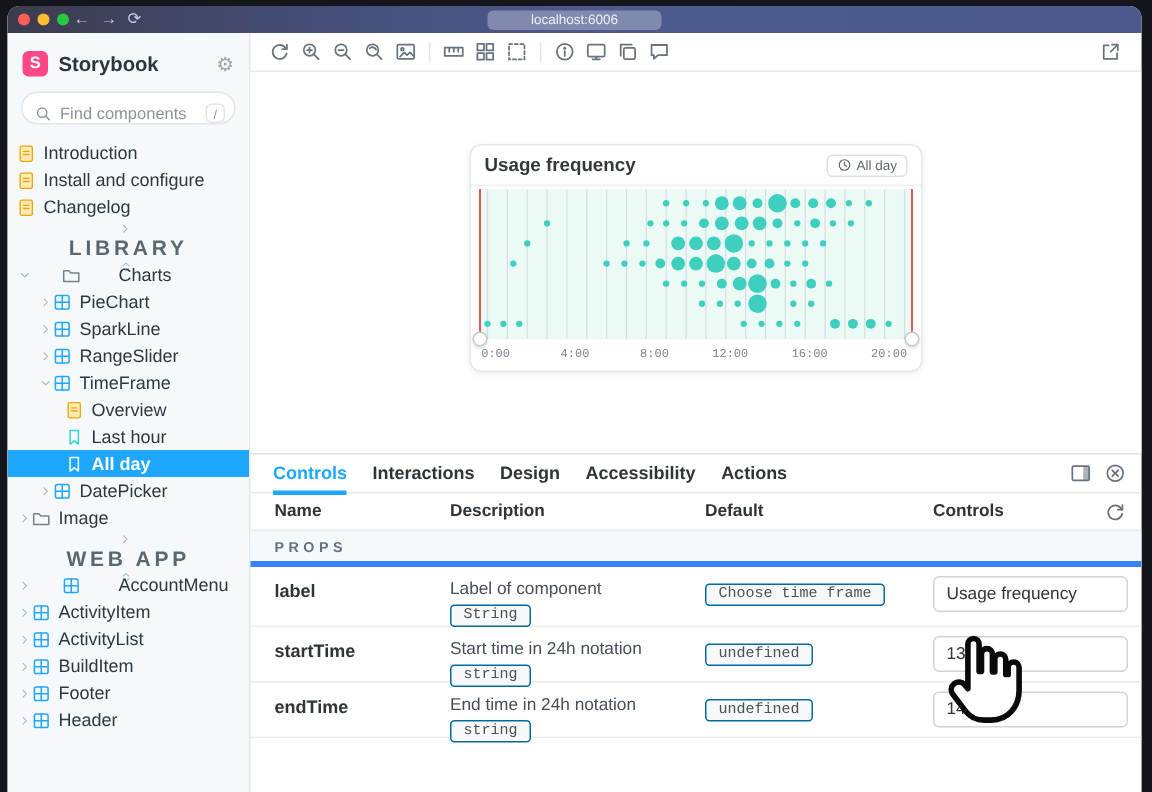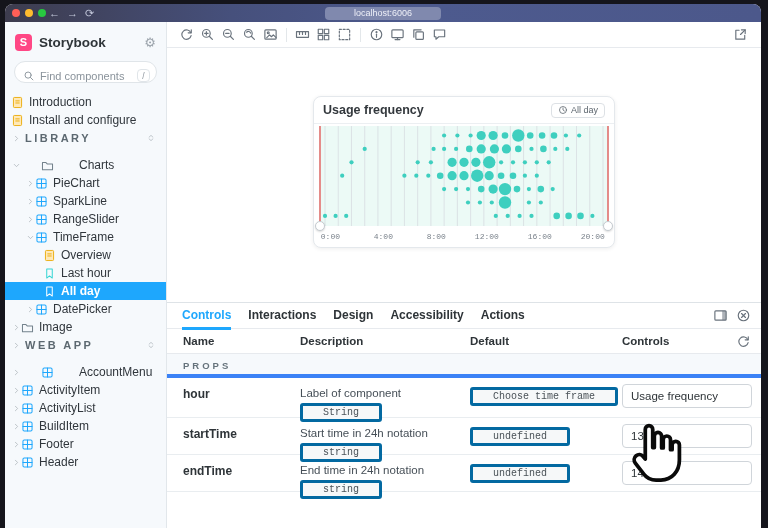--- a/index.html
+++ b/index.html
@@ -41,21 +41,21 @@
     font-size:8.5px; color:#8a939b; text-align:center; line-height:12px; }
   .sb-list { font-size:12px; color:#30363c; }
   .sb-item { display:flex; align-items:center; height:18px; padding-left:6px;
     white-space:nowrap; cursor:pointer; }
   .sb-item.d1 { padding-left:20px; }
   .sb-item.d2 { padding-left:38px; }
   .sb-item .lbl { margin-left:5px; }
   .sb-item.selected { background:#1ea7fd; color:#fff; font-weight:bold; }
   .sb-item.gap { margin-top:9px;gap:20px; }
   .sb-sec { display:flex; align-items:center; height:18px; padding:0 10px 0 6px;
-    color:#5c6870; font-size:11px; letter-spacing:2.5px; font-weight:bold; }
+    color:#5c6870; font-size:14px; letter-spacing:2.5px; font-weight:bold;flex-direction:column; }
   .sb-sec .lbl { flex:1; margin-left:4px; }
   .chev { width:10px; height:10px; display:inline-flex; align-items:center;
     justify-content:center; color:#a7aeb4; flex:none; }
   .chev svg { transition:none; }
   .chev.open svg { transform:rotate(90deg); }
   .icn { display:inline-flex; align-items:center; justify-content:center; flex:none; }
 
   
   .toolbar { height:26px; border-bottom:1px solid #e7eaee; display:flex;
     align-items:center; padding:0 10px 0 9px; flex:none; }
@@ -103,22 +103,22 @@
   .col-rst  { position:absolute; right:10px; top:5px; cursor:pointer; }
   .tsection { height:24px; line-height:24px; background:#f6f9fc;
     border-bottom:4px solid #3b82f6; font-size:9.5px; letter-spacing:3px; font-weight:bold;
     color:#66737c; padding-left:16px; flex:none; }
   .trow { position:relative; border-bottom:1px solid #e9edf0; flex:none; }
   .trow .cell-name { position:absolute; left:16px; top:9px; font-size:12px;
     font-weight:bold; color:#2e3438; }
   .trow .cell-desc { position:absolute; left:133px; top:9px; font-size:11.5px; color:#464f57; }
   .trow .cell-def { position:absolute; left:303px; top:7px; }
   .trow .cell-ctl { position:absolute; left:455px; top:6px; }
-  .chip { display:inline-block; background:#f6f8f9; border:3px solid #0369a1;
-    border-radius:3px; padding:1px 20px; margin-top:4px;
+  .chip { display:inline-block; background:#f6f8f9; border:1px solid #0369a1;
+    border-radius:3px; padding:1px 8px; margin-top:4px;
     font-family:"Liberation Mono","DejaVu Sans Mono",monospace; font-size:10px; color:#4a5258; }
   .chip.first { margin-top:0; }
   .ctl-input { width:130px; height:24px; border:1px solid #d0d5da; border-radius:4px;
     padding:0 8px; font-size:11.5px; color:#2e3438; background:#fff;
     font-family:"Liberation Sans",sans-serif; outline:none; }
 
   .hand { position:absolute; z-index:10; pointer-events:none; }
 </style>
 </head>
 <body>
@@ -171,20 +171,30 @@
             </div>
             <div class="sb-item d0">
               <span class="icn">
                 <svg width="13" height="13" viewBox="0 0 16 16">
                   <rect x="3" y="1.8" width="10" height="12.4" rx="1.2" fill="#ffe9b8" stroke="#eaa800" stroke-width="1.1"></rect>
                   <line x1="5.4" y1="6" x2="10.6" y2="6" stroke="#eaa800" stroke-width="1.1"></line>
                   <line x1="5.4" y1="8.6" x2="10.6" y2="8.6" stroke="#eaa800" stroke-width="1.1"></line>
                 </svg>
               </span>
               <span class="lbl">Install and configure</span>
+            </div>
+            <div class="sb-item d0">
+              <span class="icn">
+                <svg width="13" height="13" viewBox="0 0 16 16">
+                  <rect x="3" y="1.8" width="10" height="12.4" rx="1.2" fill="#ffe9b8" stroke="#eaa800" stroke-width="1.1"></rect>
+                  <line x1="5.4" y1="6" x2="10.6" y2="6" stroke="#eaa800" stroke-width="1.1"></line>
+                  <line x1="5.4" y1="8.6" x2="10.6" y2="8.6" stroke="#eaa800" stroke-width="1.1"></line>
+                </svg>
+              </span>
+              <span class="lbl">Changelog</span>
             </div>
             <div class="sb-sec gap">
               <span class="chev">
                 <svg width="9" height="9" viewBox="0 0 16 16" fill="none" stroke="#a7aeb4" stroke-width="1.25" stroke-linecap="round" stroke-linejoin="round">
                   <path d="M6 4l4 4-4 4"></path>
                 </svg>
               </span>
               <span class="lbl">LIBRARY</span>
               <span class="icn">
                 <svg width="10" height="10" viewBox="0 0 16 16" fill="none" stroke="#b0b7bd" stroke-width="1.25" stroke-linecap="round" stroke-linejoin="round">
@@ -687,21 +697,21 @@
             <span class="col-rst icn" id="reset-ic">
                 <svg width="15" height="15" viewBox="0 0 16 16" fill="none" stroke="#6a737d" stroke-width="1.25" stroke-linecap="round" stroke-linejoin="round">
                   <path d="M12.6 6.1A5 5 0 1 0 12.9 9.2"></path>
                   <path d="M13.1 2.9v3.3H9.8"></path>
                 </svg>
               </span>
           </div>
           <div class="tsection">PROPS</div>
           <div id="props-rows">
               <div class="trow" style="height: 40px;">
-                <span class="cell-name">hour</span>
+                <span class="cell-name">label</span>
                 <span class="cell-desc"><span class="desc-text">Label of component</span><br><span class="chip">String</span></span>
                 <span class="cell-def"><span class="chip first">Choose time frame</span></span>
                 <span class="cell-ctl"><input class="ctl-input" value="Usage frequency" style=""></span>
               </div>
               <div class="trow" style="height: 37px;">
                 <span class="cell-name">startTime</span>
                 <span class="cell-desc"><span class="desc-text">Start time in 24h notation</span><br><span class="chip">string</span></span>
                 <span class="cell-def"><span class="chip first">undefined</span></span>
                 <span class="cell-ctl"><input class="ctl-input" value="13:30" style=""></span>
               </div>

